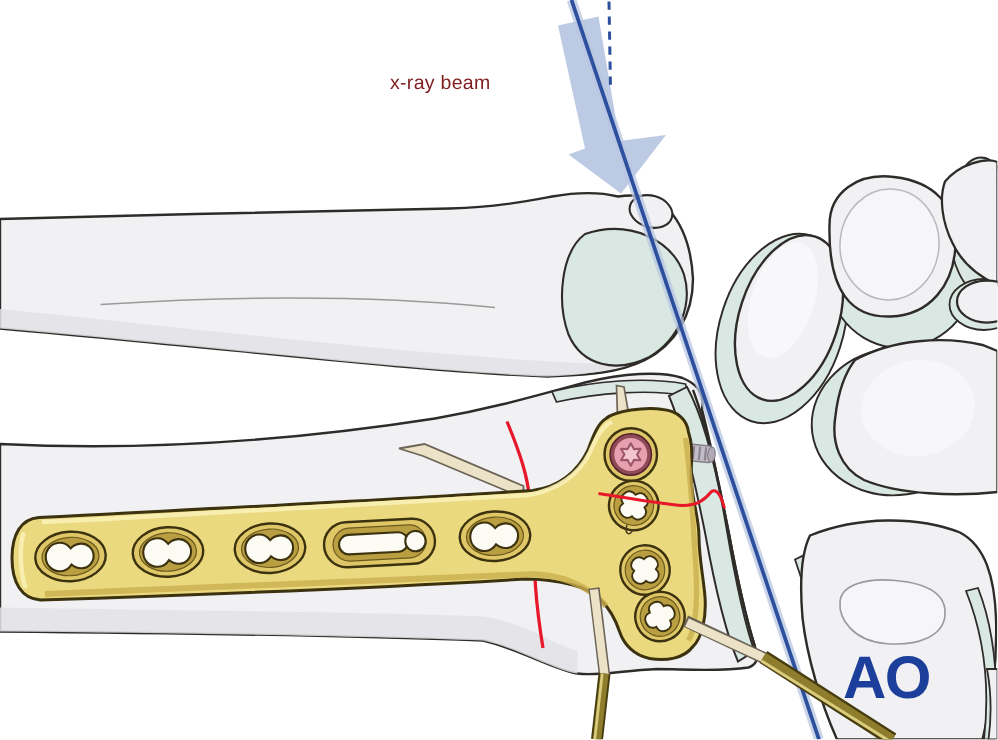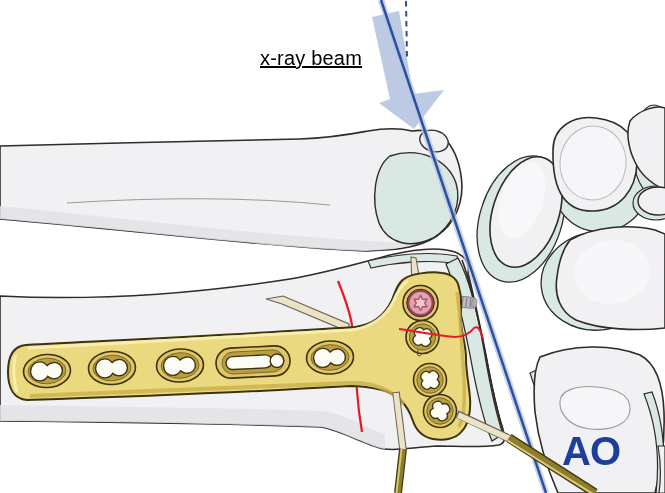--- a/index.html
+++ b/index.html
@@ -7,26 +7,25 @@
     position:relative;
     width:665px;height:493px;
     background:#ffffff;
     overflow:hidden;
     font-family:"Liberation Sans", sans-serif;
   }
   #stage svg{position:absolute;left:0;top:0;}
   .beam-label{
     position:absolute;
     left:260px;top:47px;
-    font-size:20px;
-    color:#000000;
+    font-size:13px;
+    color:#7f1d1d;
     letter-spacing:.2px;
     white-space:nowrap;
     user-select:none;
-    text-decoration:underline;
   }
 </style>
 </head>
 <body>
 
 <div id="stage">
 
 <svg width="665" height="493" viewBox="0 0 665 493">
   <defs>
     <g id="combi-hole">

